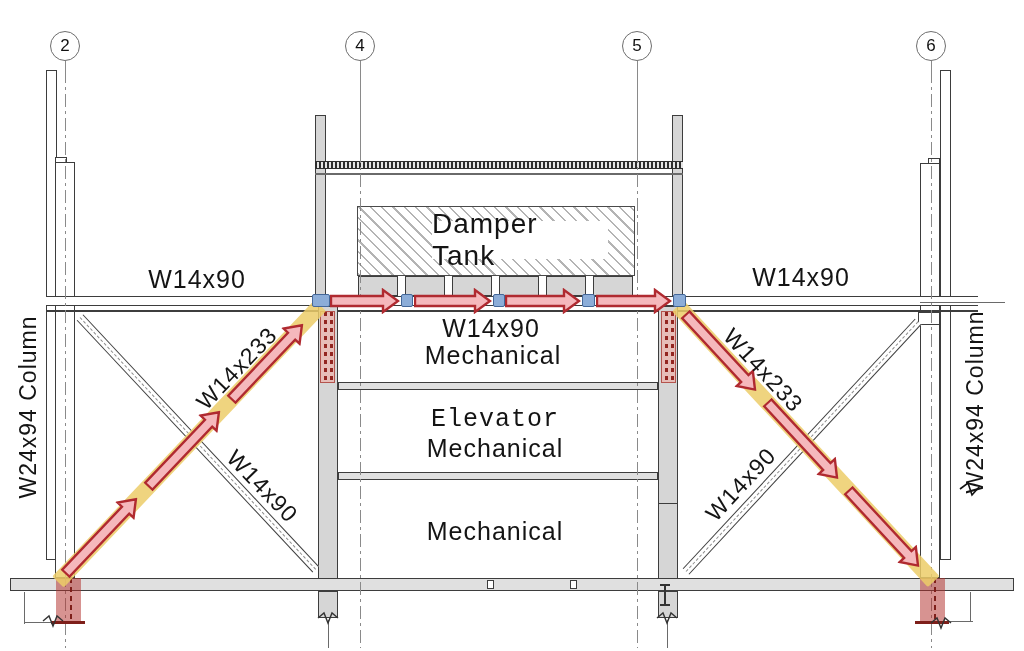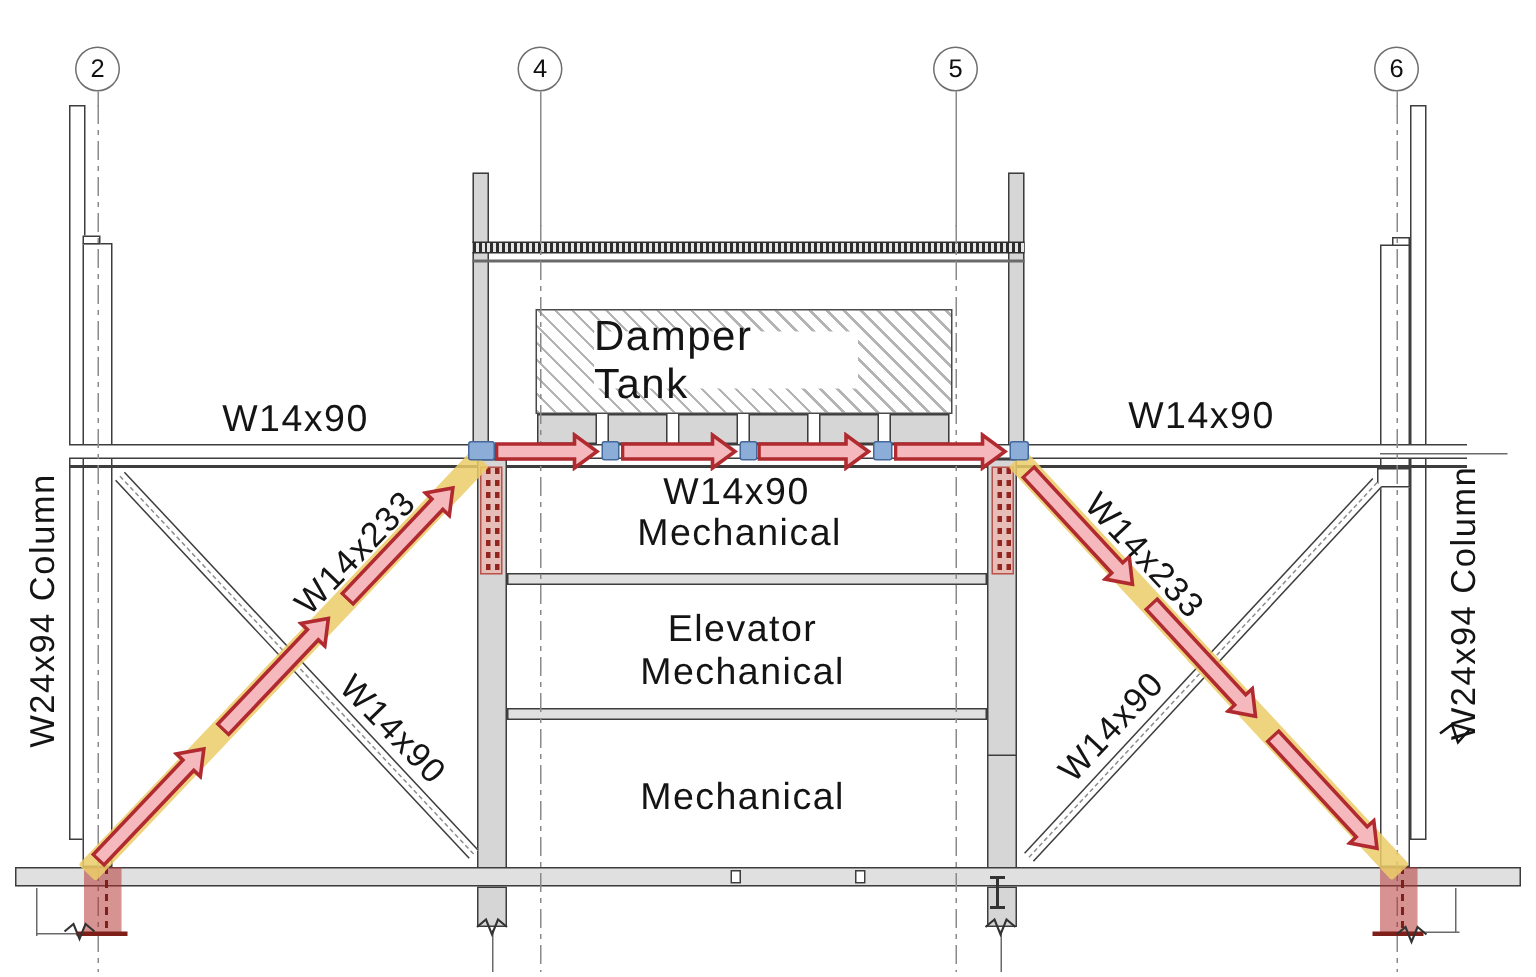--- a/index.html
+++ b/index.html
@@ -133,21 +133,21 @@
   <div class="abs wall" style="left:940px; top:70px; width:11px; height:490px;"></div>
   <div class="abs wall" style="left:920px; top:163px; width:20px; height:415px;"></div>
   <div class="abs wall" style="left:928px; top:158px; width:12px; height:6px;"></div>
 
   <div class="abs gray" style="left:315px; top:115px; width:11px; height:186px;"></div>
   <div class="abs gray" style="left:672px; top:115px; width:11px; height:186px;"></div>
   <div class="abs deck" style="left:315px; top:161px; width:368px; height:8px;"></div>
   <div class="abs thinline" style="left:315px; top:173px; width:368px; height:1.5px;"></div>
 
   <div class="abs tank" style="left:357px; top:206px; width:278px; height:70px;"></div>
-  <div class="abs tank-label-box" style="left:396px; top:221px; width:176px; height:38px;">
+  <div class="abs tank-label-box" style="left:432px; top:221px; width:176px; height:38px;">
     <span>Damper Tank</span>
   </div>
 
   <div class="abs stub" style="left:358px; top:276px; width:40px; height:20px;"></div>
   <div class="abs stub" style="left:405px; top:276px; width:40px; height:20px;"></div>
   <div class="abs stub" style="left:452px; top:276px; width:40px; height:20px;"></div>
   <div class="abs stub" style="left:499px; top:276px; width:40px; height:20px;"></div>
   <div class="abs stub" style="left:546px; top:276px; width:40px; height:20px;"></div>
   <div class="abs stub" style="left:593px; top:276px; width:40px; height:20px;"></div>
 
@@ -269,21 +269,21 @@
       <svg width="105" height="26" viewBox="0 0 105 26">
         <polygon points="1,8 88,8 88,2 103,13 88,24 88,18 1,18" fill="#f5b8bc" stroke="#b02a30" stroke-width="2.4" stroke-linejoin="miter"></polygon>
       </svg>
     </div>
 
   <div class="abs lbl" style="left:117px; top:265px; width:160px;">W14x90</div>
   <div class="abs lbl" style="left:721px; top:263px; width:160px;">W14x90</div>
   <div class="abs lbl" style="left:411px; top:314px; width:160px;">W14x90</div>
 
   <div class="abs lbl" style="left:393px; top:341px; width:200px;">Mechanical</div>
-  <div class="abs lbl" style="left:375px; top:405px; width:240px;">Elevator</div>
+  <div class="abs lbl" style="left:375px; top:405px; width:240px;font-family:Liberation Mono, monospace;">Elevator</div>
   <div class="abs lbl" style="left:375px; top:434px; width:240px;">Mechanical</div>
   <div class="abs lbl" style="left:395px; top:517px; width:200px;">Mechanical</div>
 
   <div class="abs lbl lbl-sm rot" style="left:-71px; top:393px; width:200px; height:28px; transform:rotate(-90deg);">W24x94 Column</div>
   <div class="abs lbl lbl-sm rot" style="left:876px; top:388px; width:200px; height:28px; transform:rotate(-90deg);">W24x94 Column</div>
 
   <div class="abs lbl lbl-sm rot" style="left:157px; top:355px; width:160px; transform:rotate(-46deg);">W14x233</div>
   <div class="abs lbl lbl-sm rot" style="left:182px; top:473px; width:160px; transform:rotate(46deg);">W14x90</div>
   <div class="abs lbl lbl-sm rot" style="left:683px; top:357px; width:160px; transform:rotate(47deg);">W14x233</div>
   <div class="abs lbl lbl-sm rot" style="left:661px; top:471px; width:160px; transform:rotate(-47deg);">W14x90</div>

